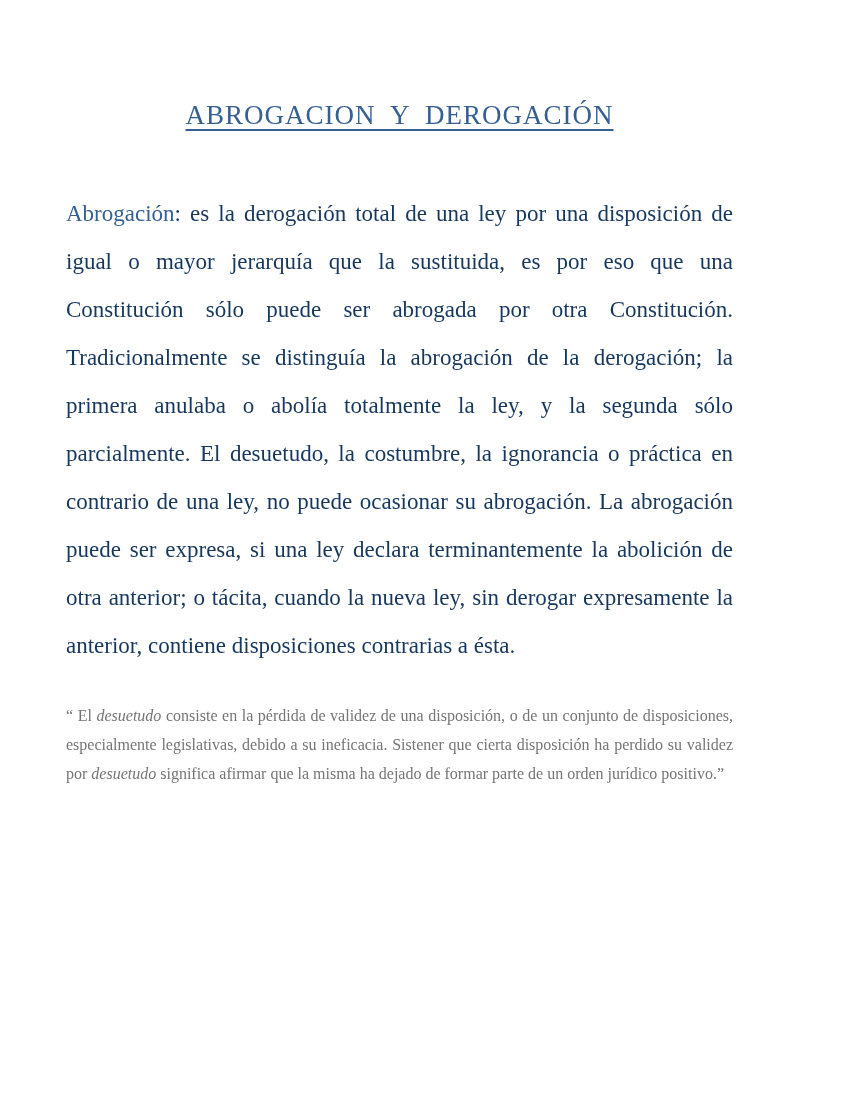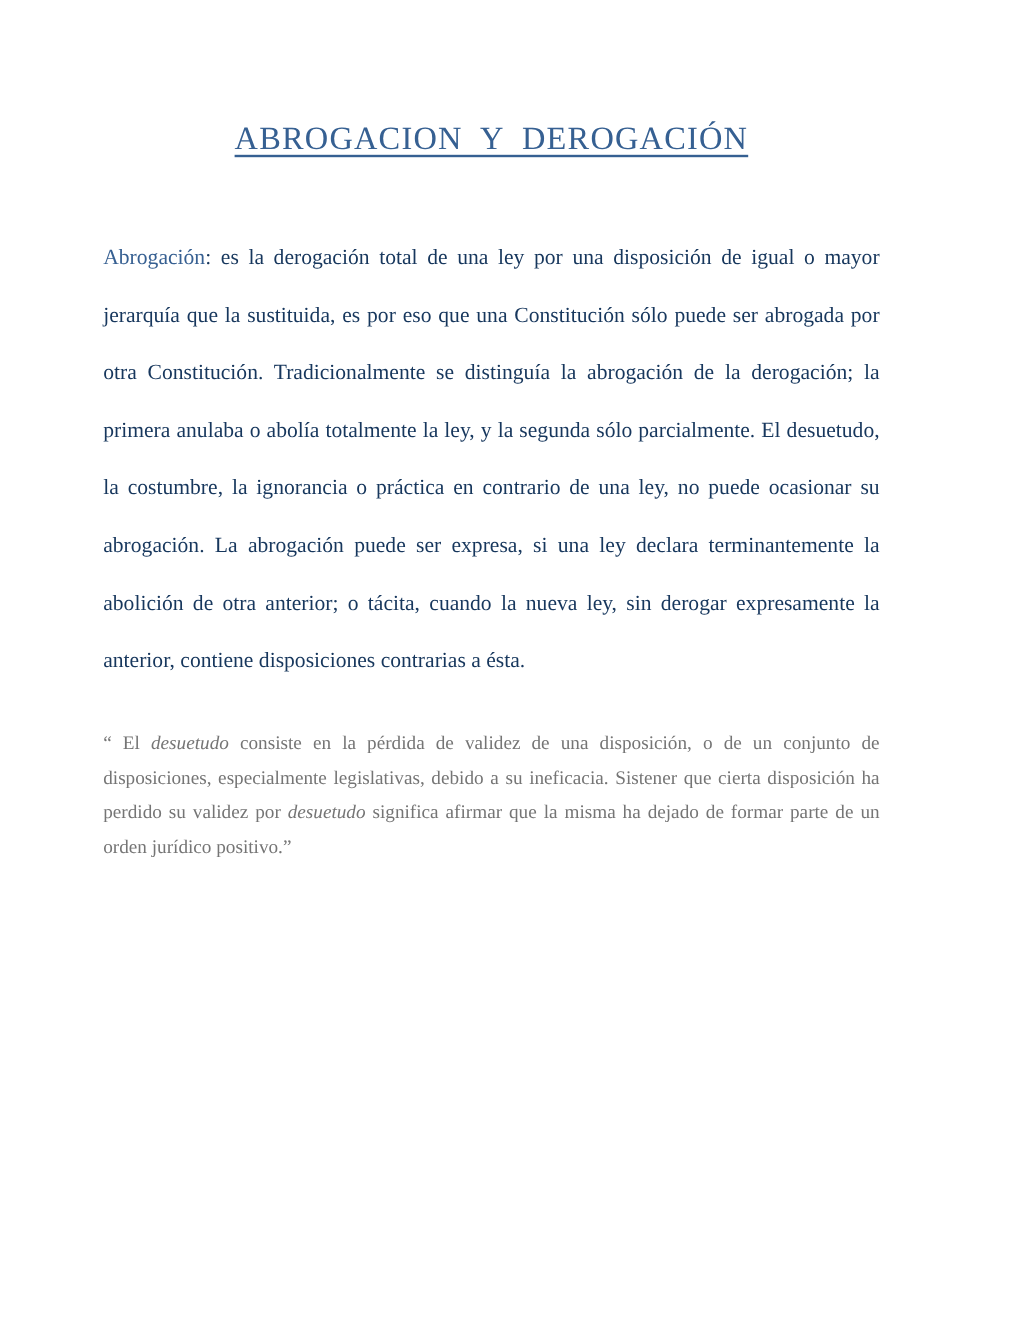--- a/index.html
+++ b/index.html
@@ -8,38 +8,38 @@
     background: #ffffff;
   }
   .page {
     position: relative;
     width: 850px;
     height: 1100px;
     background: #ffffff;
     overflow: hidden;
     font-family: "Liberation Serif", "DejaVu Serif", serif;
     box-sizing: border-box;
-    padding: 97px 117px 0 86px;
+    padding: 97px 117px 0 66px;
   }
   .doc-title {
     margin: 0;
     text-align: center;
     font-size: 27px;
     font-weight: normal;
     letter-spacing: 1px;
     line-height: 36px;
     white-space: pre;
     color: var(--c-title, #366092);
     text-decoration: underline;
     text-decoration-thickness: 1.5px;
     text-underline-offset: 5px;
   }
   .body-paragraph {
     margin: 57px 0 0 0;
-    font-size: 18px;
+    font-size: 23px;
     line-height: 48px;
     text-align: justify;
     color: var(--c-body, #17375D);
   }
   .lead-word {
     color: var(--c-lead, #376092);
   }
   .quote-paragraph {
     margin: 31px 0 0 0;
     font-size: 16px;

